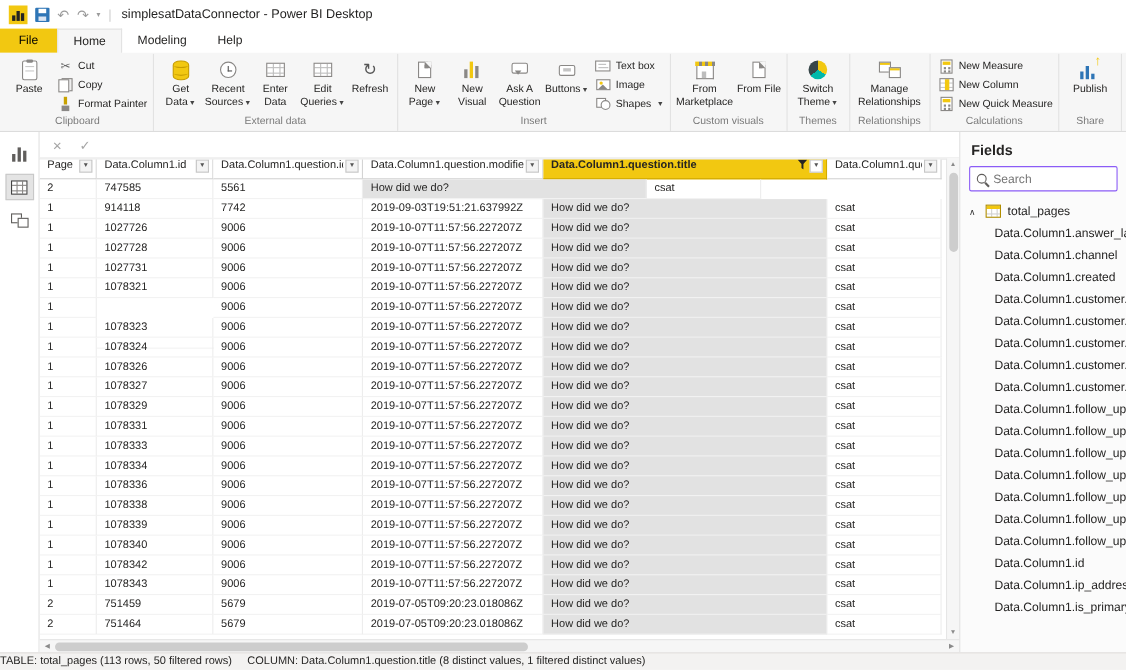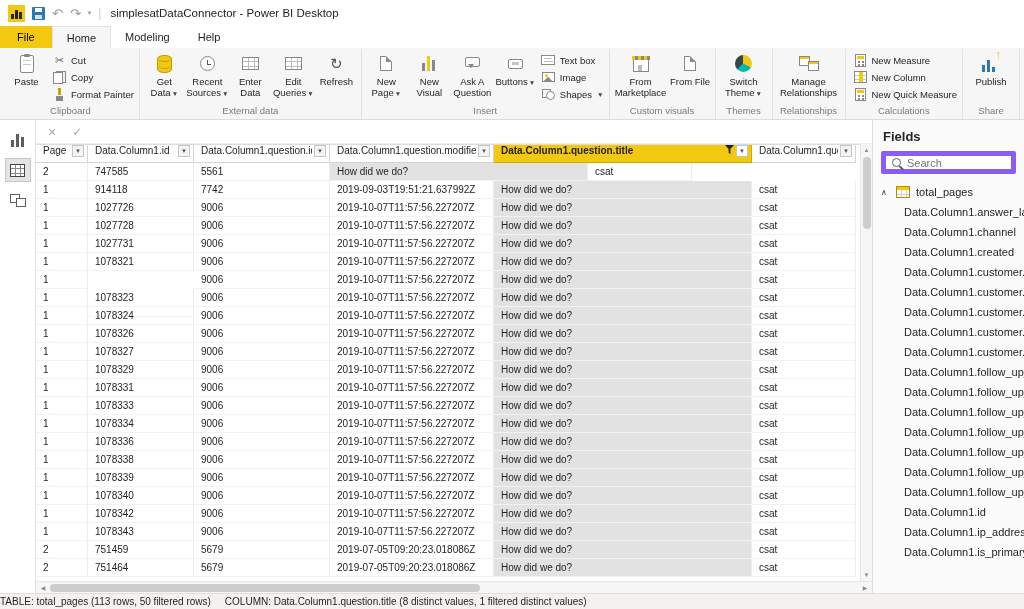--- a/index.html
+++ b/index.html
@@ -150,21 +150,21 @@
   .vthumb { width:8px; height:72px; background:#cdcdcd; border-radius:4px; margin-top:1px; }
   .vspace { flex:1; }
   .hscroll { height:12px; background:#f6f6f6; border-top:1px solid #e6e6e6; display:flex; align-items:center; flex:none; }
   .harr { width:14px; text-align:center; font-size:6px; color:#8a8a8a; flex:none; }
   .hthumb { width:430px; height:8px; background:#cdcdcd; border-radius:4px; }
   .hspace { flex:1; }
 
   
   .fields { width:152px; border-left:1px solid #e1e1e1; background:#fbfbfb; display:flex; flex-direction:column; overflow:hidden; flex:none; }
   .fields-title { font-size:13px; font-weight:bold; padding:9px 10px 7px; }
-  .search { margin:0 8px 9px 8px; height:23px; border:5px solid #8b5cf6; background:#fff; display:flex; align-items:center; padding:0 6px; gap:6px; border-radius:2px; flex:none; }
+  .search { margin:0 8px 9px 8px; height:23px; border:1px solid #8b5cf6; background:#fff; display:flex; align-items:center; padding:0 6px; gap:6px; border-radius:2px; flex:none; }
   .search input { border:none; outline:none; flex:1; font-size:11px; min-width:20px; background:transparent; color:#252423; font-family:inherit; }
   .glass { width:9px; height:9px; border:1.5px solid #605e5c; border-radius:50%; position:relative; flex:none; }
   .glass::after { content:""; position:absolute; width:5px; height:1.5px; background:#605e5c; transform:rotate(45deg); right:-4px; bottom:-2px; }
   .ftable { display:flex; align-items:center; gap:6px; padding:3px 6px 4px 8px; font-size:11px; }
   .chev { font-size:8px; color:#333; width:9px; flex:none; }
   .i-ytable { width:14px; height:12px; border:1px solid #b08d00; flex:none; background:
      linear-gradient(#F2C811 0 0) 0 0/100% 3px no-repeat,
      linear-gradient(#d0d0d0 0 0) 0 7px/100% 1px no-repeat,
      linear-gradient(#d0d0d0 0 0) 4px 0/1px 100% no-repeat,
      linear-gradient(#d0d0d0 0 0) 9px 0/1px 100% no-repeat,#fff; }

